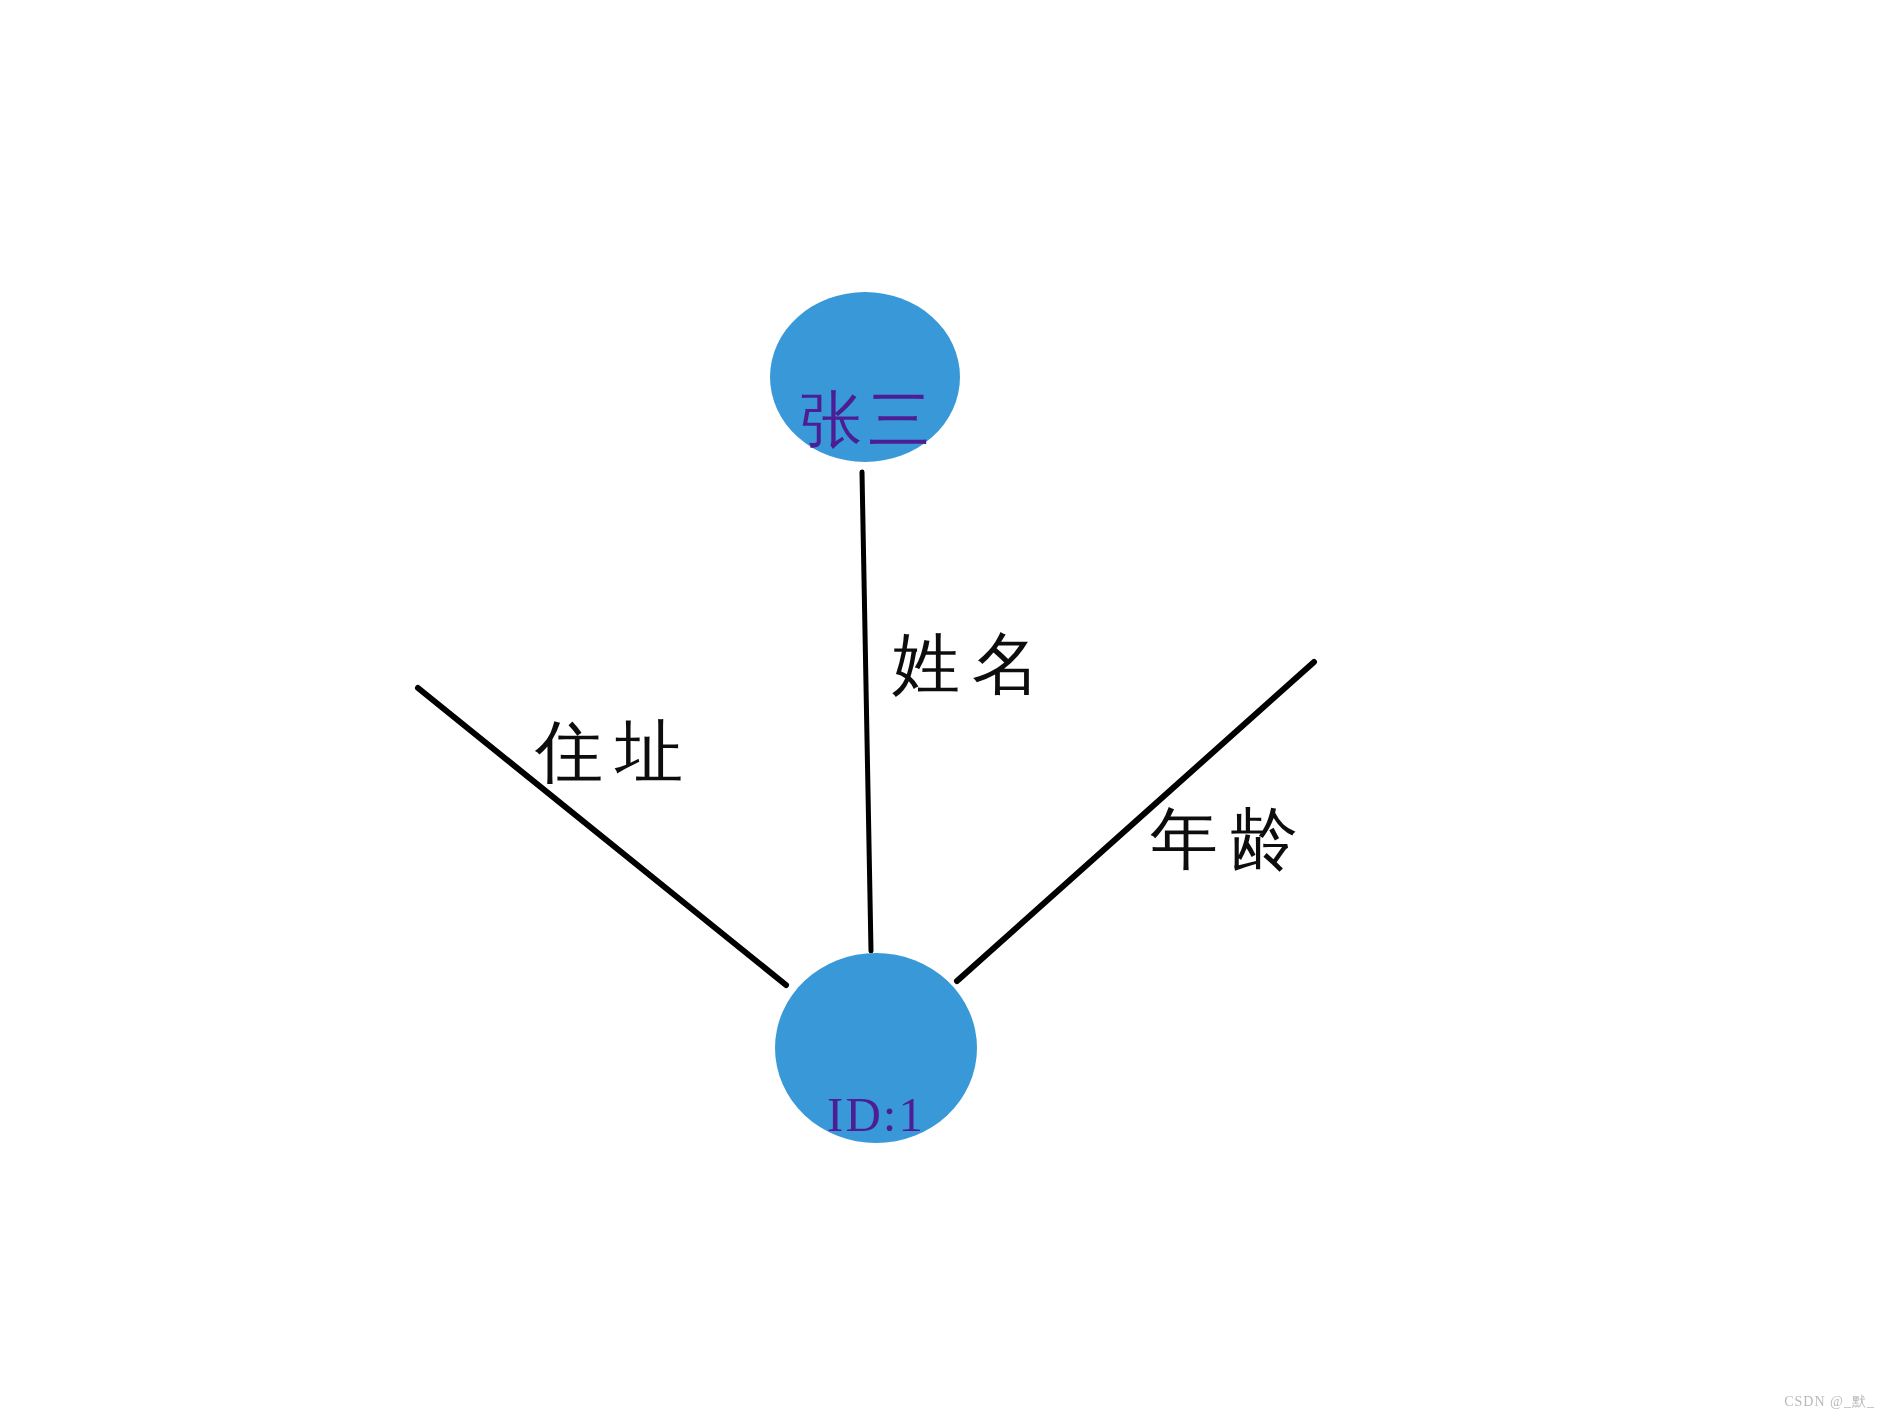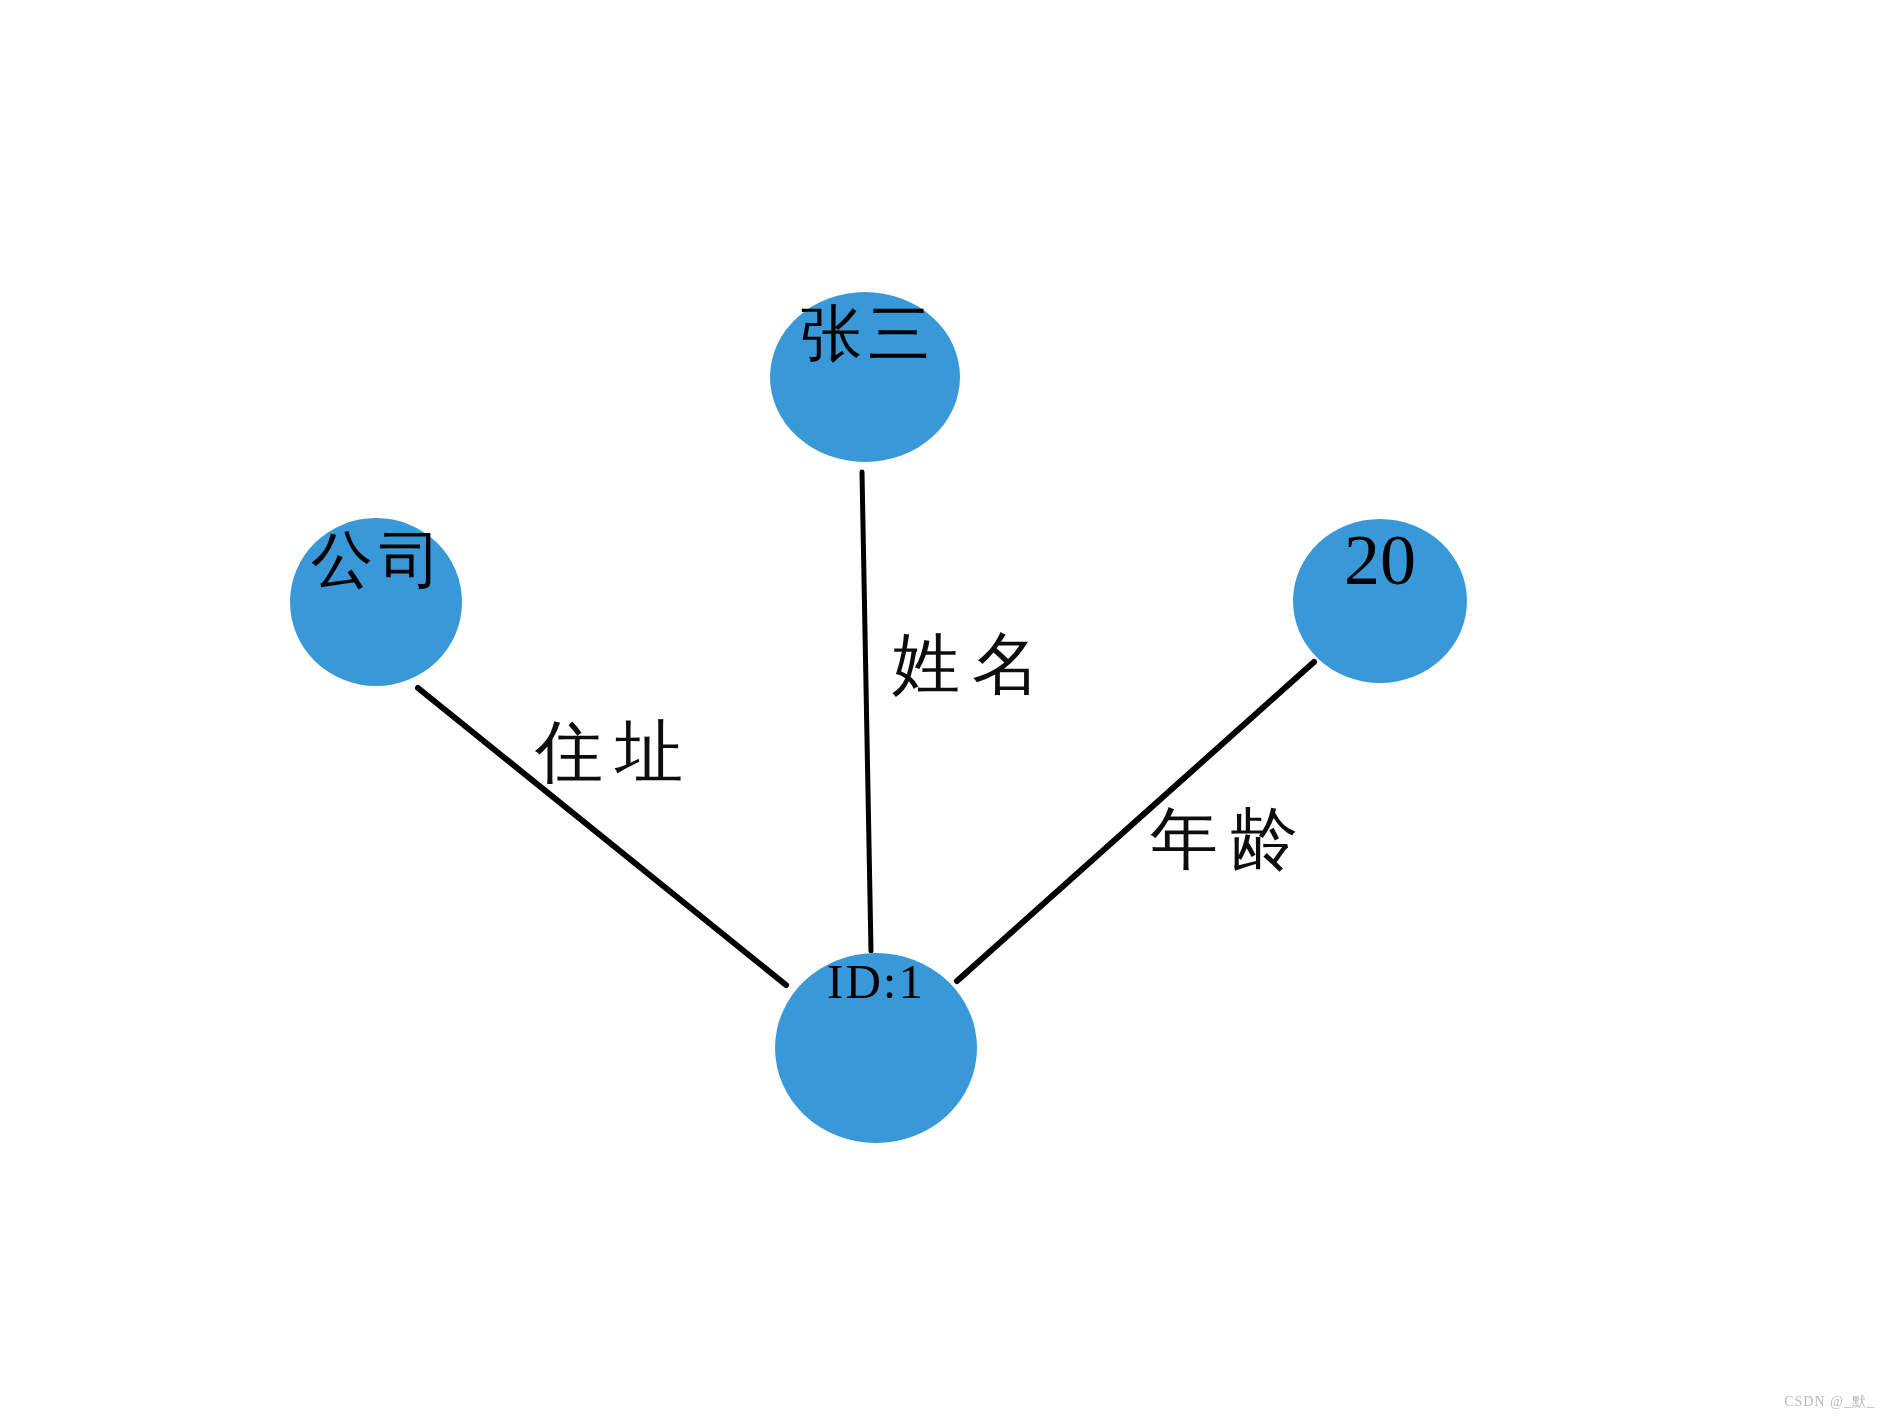--- a/index.html
+++ b/index.html
@@ -31,23 +31,23 @@
     stroke-linecap: round;
   }
   .edge-thin  { stroke-width: 5; }
   .edge-thick { stroke-width: 6; }
 
   .node {
     position: absolute;
     background: #3999d8;
     border-radius: 50%;
     display: flex;
-    align-items: flex-start;
+    align-items: flex-end;
     justify-content: center;
-    color: #000000;
+    color: #4c1d95;
     text-align: center;
     white-space: nowrap;
   }
   .node-cjk {
     font-family: "DejaVu Serif", serif;
     font-size: 62px;
     letter-spacing: 6px;
     text-indent: 6px;
   }
   .node-serif {
@@ -89,27 +89,21 @@
   <svg class="edges-layer" viewBox="0 0 1890 1417" xmlns="http://www.w3.org/2000/svg">
     <line class="edge-line edge-thin" x1="862" y1="472" x2="871" y2="951"></line>
     <line class="edge-line edge-thick" x1="418" y1="688" x2="786" y2="985"></line>
     <line class="edge-line edge-thick" x1="1314" y1="662" x2="957" y2="981"></line>
   </svg>
 
   <div class="node node-cjk" id="node-zhangsan">
     <span>张三</span>
   </div>
 
-  <div class="node node-cjk" id="node-company">
-    <span>公司</span>
-  </div>
 
-  <div class="node node-serif" id="node-age20">
-    <span>20</span>
-  </div>
 
   <div class="node node-serif" id="node-person">
     <span>ID:1</span>
   </div>
 
   <div class="edge-label" id="label-name">姓名</div>
 
   <div class="edge-label" id="label-address">住址</div>
 
   <div class="edge-label" id="label-age">年龄</div>

